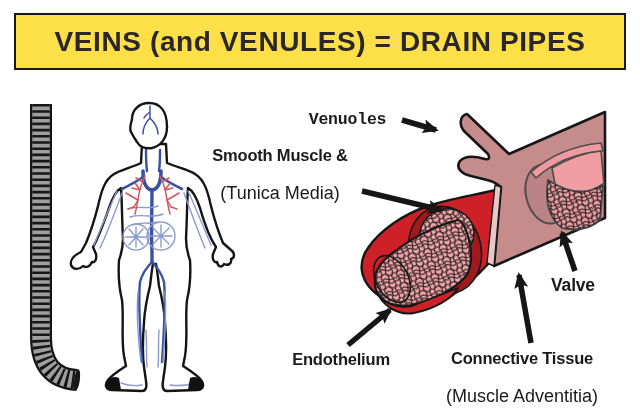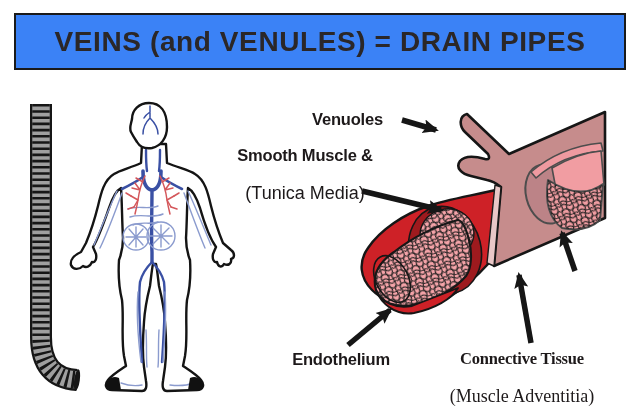--- a/index.html
+++ b/index.html
@@ -2,21 +2,21 @@
 <html><head>
 <meta charset="utf-8">
 <style>
   html,body{margin:0;padding:0;background:#ffffff;}
   .stage{
     position:relative;width:640px;height:417px;background:#ffffff;overflow:hidden;
     font-family:"Liberation Sans",sans-serif;
   }
   .title-box{
     position:absolute;left:14px;top:13px;width:608px;height:53px;
-    border:2.5px solid #1a1a1a;background:#3b82f6;
+    border:2.5px solid #1a1a1a;background:#fde047;
     display:flex;align-items:center;justify-content:center;
   }
   .title-text{
     font-size:28px;font-weight:700;letter-spacing:.6px;color:#2b2728;white-space:nowrap;
   }
   .art{position:absolute;left:0;top:0;width:640px;height:417px;}
   .lbl{position:absolute;text-align:center;color:#1d191a;line-height:1.08;}
   .lbl .b{display:block;font-weight:700;font-size:16.5px;letter-spacing:-.2px;}
   .lbl .s{display:block;font-weight:400;font-size:18px;margin-top:19px;}
 </style>
@@ -159,32 +159,35 @@
 
     <g stroke="#161616" stroke-width="5.5" fill="none">
       <path d="M402,120 L436,130" marker-end="url(#ah)"></path>
       <path d="M362,191 L441,210" marker-end="url(#ah)"></path>
       <path d="M348,345 L390,310" marker-end="url(#ah)"></path>
       <path d="M531,343 L519,275" marker-end="url(#ah)"></path>
       <path d="M575,271 L562,233" marker-end="url(#ah)"></path>
     </g>
   </svg>
 
-  <div class="lbl" style="left:300px;top:111px;width:95px;">
+  <div class="lbl" style="left:300px;top:111px;width:95px;font-family:Liberation Mono, monospace;">
     <span class="b">Venuoles</span>
   </div>
 
-  <div class="lbl" style="left:230px;top:147px;width:150px;text-align:center;">
+  <div class="lbl" style="left:205px;top:147px;width:150px;text-align:center;">
     <span class="b">Smooth Muscle &amp;</span>
     <span class="s">(Tunica Media)</span>
   </div>
 
   <div class="lbl" style="left:266px;top:351px;width:150px;">
     <span class="b">Endothelium</span>
   </div>
 
-  <div class="lbl" style="left:437px;top:350px;width:170px;font-family:Liberation Serif, serif;">
+  <div class="lbl" style="left:437px;top:350px;width:170px;">
     <span class="b">Connective Tissue</span>
     <span class="s">(Muscle Adventitia)</span>
   </div>
 
+  <div class="lbl" style="left:540px;top:276px;width:66px;">
+    <span class="b" style="font-size:17.5px;">Valve</span>
+  </div>
 
 </div>
 
 </body></html>

